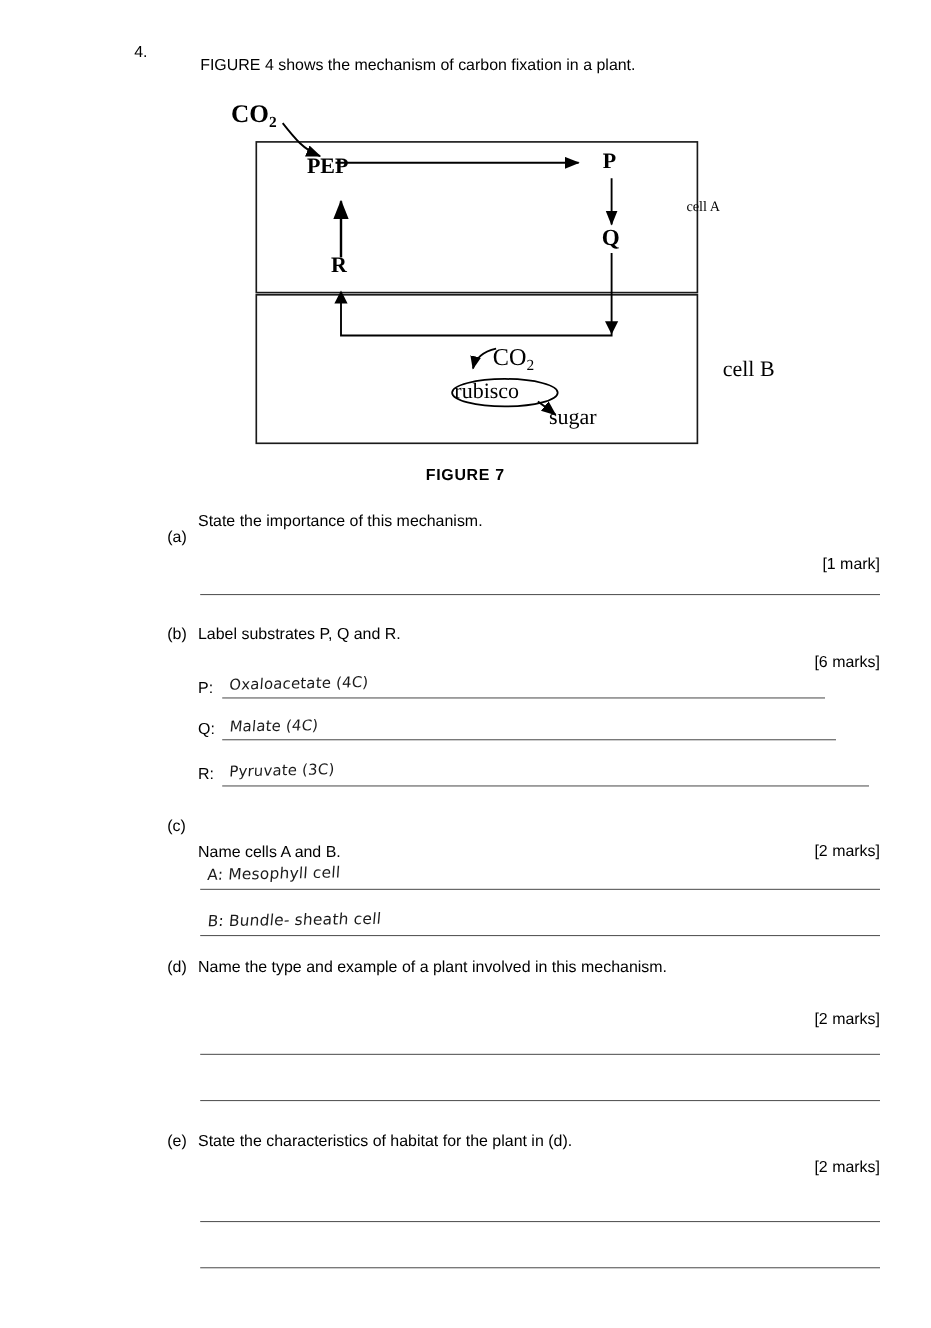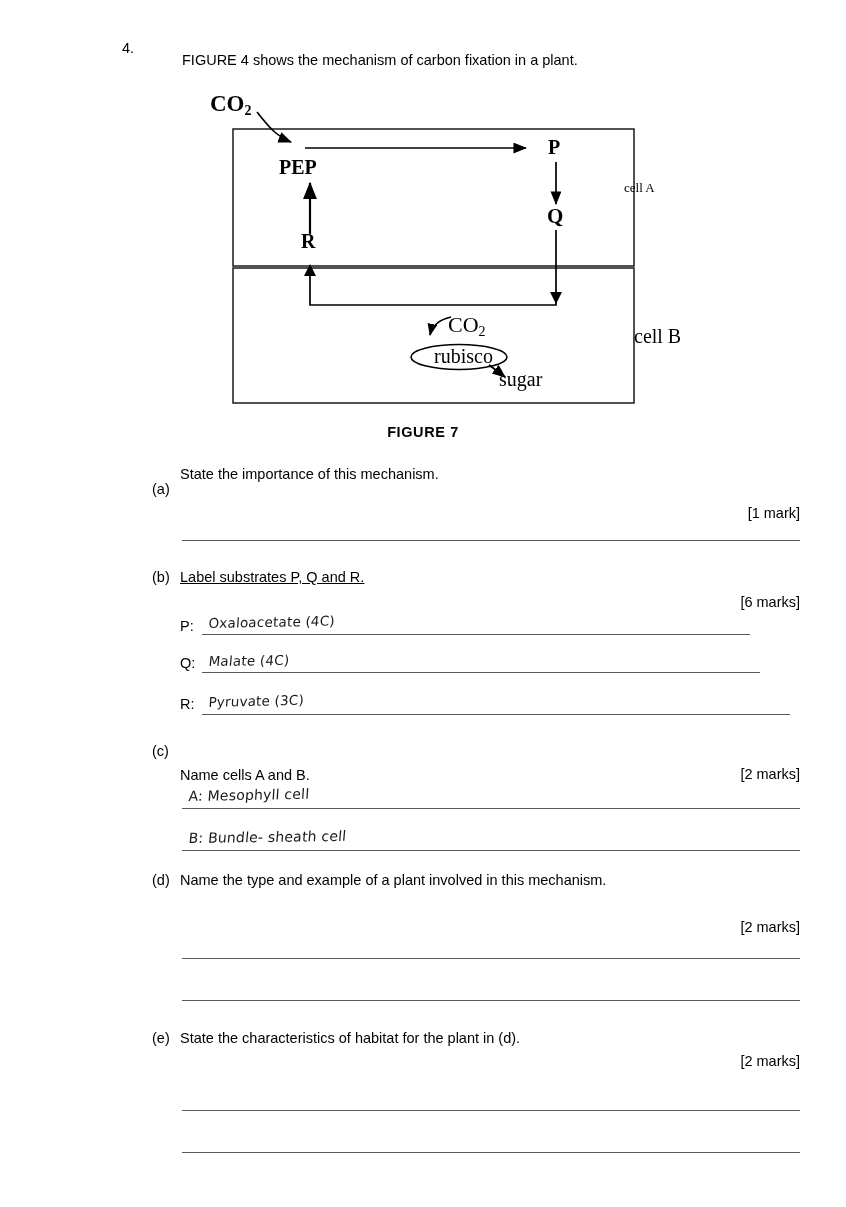--- a/index.html
+++ b/index.html
@@ -127,50 +127,50 @@
 
     <ellipse cx="459" cy="277" rx="48" ry="12.5" fill="none" stroke="#000" stroke-width="1.6"></ellipse>
 
     <path d="M489,285 C496,290 500,293 505,297" fill="none" stroke="#000" stroke-width="1.9" marker-end="url(#ahb)"></path>
   </svg>
 
   <div class="serif-b" style="position:absolute; left:210px; top:11px; font-size:23px;">
     <span>CO</span><span style="font-size:14px; vertical-align:-4px;">2</span>
   </div>
 
-  <div class="serif-b" style="position:absolute; left:279px; top:76px; font-size:20px;">PEP</div>
+  <div class="serif-b" style="position:absolute; left:279px; top:60px; font-size:20px;">PEP</div>
 
   <div class="serif-b" style="position:absolute; left:548px; top:56px; font-size:20px;">P</div>
 
   <div class="serif-b" style="position:absolute; left:547px; top:124px; font-size:21px;">Q</div>
 
   <div class="serif-b" style="position:absolute; left:301px; top:150px; font-size:20px;">R</div>
 
   <div class="serif-n" style="position:absolute; left:624px; top:100px; font-size:13px;">cell A</div>
 
-  <div class="serif-n" style="position:absolute; left:634px; top:245px; font-size:20px;">cell B</div>
+  <div class="serif-n" style="position:absolute; left:657px; top:245px; font-size:20px;">cell B</div>
 
   <div class="serif-n" style="position:absolute; left:448px; top:232px; font-size:22px;">
     <span>CO</span><span style="font-size:14px; vertical-align:-4px;">2</span>
   </div>
 
-  <div class="serif-n" style="position:absolute; left:413px; top:265px; font-size:20px;padding-left:21px;">rubisco</div>
+  <div class="serif-n" style="position:absolute; left:413px; top:265px; font-size:20px;">rubisco</div>
 
   <div class="serif-n" style="position:absolute; left:499px; top:288px; font-size:20px;">sugar</div>
 </div>
 
 <div class="fig-caption">FIGURE 7</div>
 
 <div class="part-label" style="top:481px;">(a)</div>
 <div class="part-text" style="top:466px;">State the importance of this mechanism.</div>
 <div class="marks" style="top:505px;">[1 mark]</div>
 <div class="ansline" style="left:182px; top:540px; width:618px;"></div>
 
 <div class="part-label" style="top:569px;">(b)</div>
-<div class="part-text" style="top:569px;text-decoration:underline;">Label substrates P, Q and R.</div>
+<div class="part-text" style="top:569px;">Label substrates P, Q and R.</div>
 <div class="marks" style="top:594px;">[6 marks]</div>
 
 <div class="sub-label" style="left:180px; top:618px;">P:</div>
 <div class="hand" style="left:208px; top:615px;">Oxaloacetate  (4C)</div>
 <div class="ansline" style="left:202px; top:634px; width:548px;"></div>
 
 <div class="sub-label" style="left:180px; top:655px;">Q:</div>
 <div class="hand h2" style="left:208px; top:653px;">Malate  (4C)</div>
 <div class="ansline" style="left:202px; top:672px; width:558px;"></div>
 

